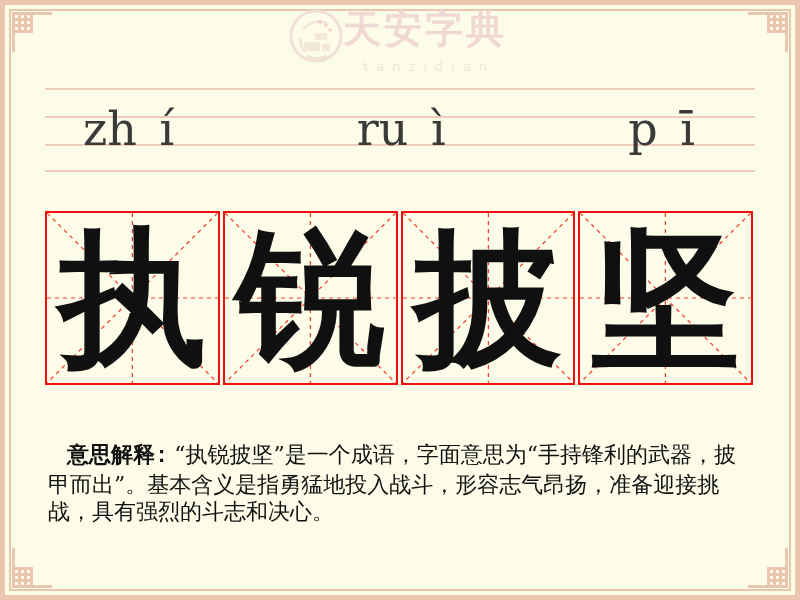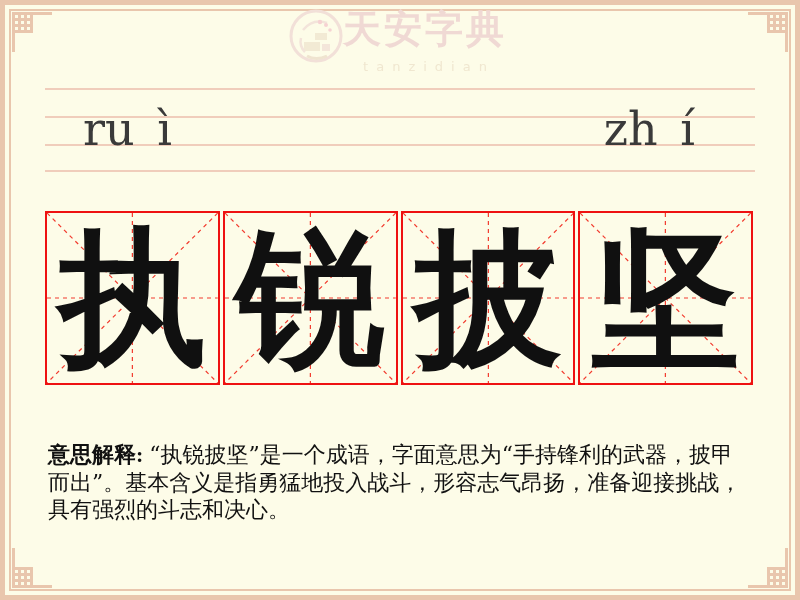--- a/index.html
+++ b/index.html
@@ -37,21 +37,21 @@
   .charrow{position:absolute;left:45px;top:211px;width:708px;height:174px;display:flex;gap:3px;}
   .charbox{flex:1 1 0;position:relative;border:2px solid #ee1111;display:flex;
            align-items:center;justify-content:center;background:#fdfce8;}
   .guides{position:absolute;inset:0;width:100%;height:100%;}
   .hanzi{position:relative;font-size:148px;line-height:1;font-weight:bold;color:#101010;
          font-family:"DejaVu Sans",sans-serif;}
 
   
   .meaning{position:absolute;left:48px;top:441px;width:707px;font-size:22px;line-height:27.5px;
            color:#111;font-family:"DejaVu Serif",serif;text-align:left;}
-  .mlabel{font-family:Liberation Serif, serif;font-weight:bold;margin-right:6px;}
+  .mlabel{font-family:Liberation Mono, monospace;font-weight:bold;margin-right:6px;margin-left:19px;}
 </style>
 </head>
 <body>
 
 <div id="screen">
 
   <div class="frame-band"></div>
   <div class="frame-line"></div>
 
   <svg class="corner c-tl" viewBox="0 0 48 48" aria-hidden="true">
@@ -129,22 +129,23 @@
       <div class="logo-sub">tanzidian</div>
     </div>
   </header>
 
   <section class="pinyin">
     <div class="gl gl1"></div>
     <div class="gl gl2"></div>
     <div class="gl gl3"></div>
     <div class="gl gl4"></div>
     <div class="pysyls">
+      <span>zh í</span>
       <span>ru ì</span>
-      <span>zh í</span>
+      <span>p ī</span>
     </div>
   </section>
 
   <section class="charrow">
     <div class="charbox">
       <svg class="guides" viewBox="0 0 100 100" preserveAspectRatio="none" aria-hidden="true">
         <g stroke="#f23b2e" stroke-width="1.2" stroke-dasharray="4 4" vector-effect="non-scaling-stroke">
           <line x1="0" y1="0" x2="100" y2="100" vector-effect="non-scaling-stroke"></line>
           <line x1="100" y1="0" x2="0" y2="100" vector-effect="non-scaling-stroke"></line>
           <line x1="50" y1="0" x2="50" y2="100" vector-effect="non-scaling-stroke"></line>

